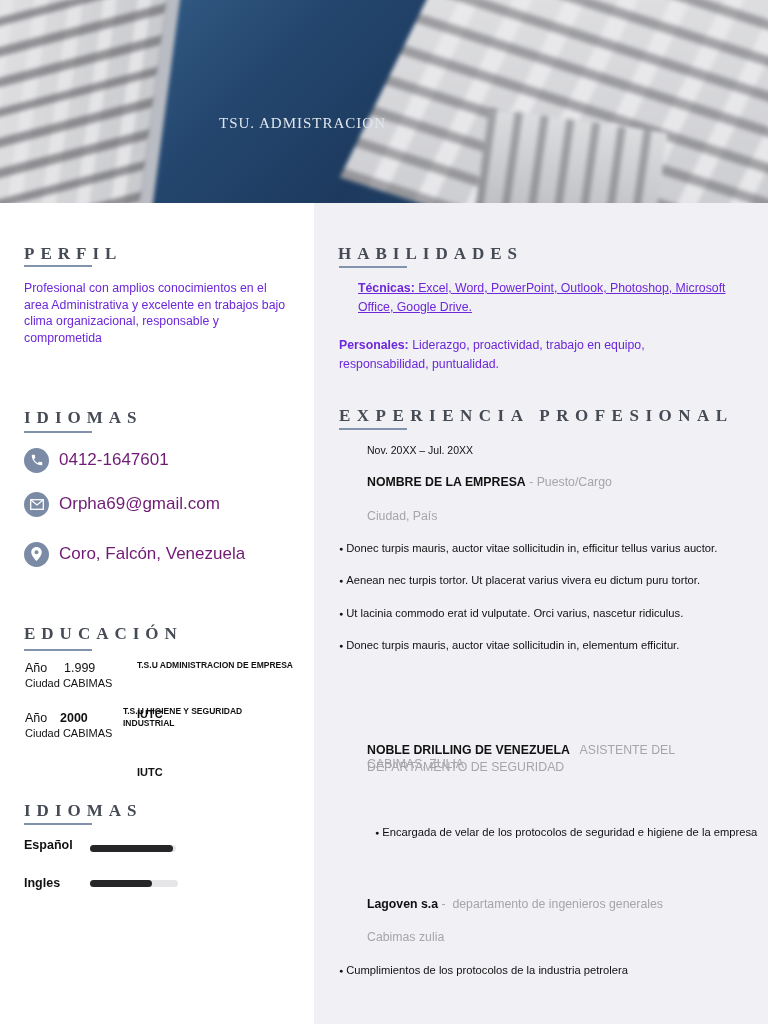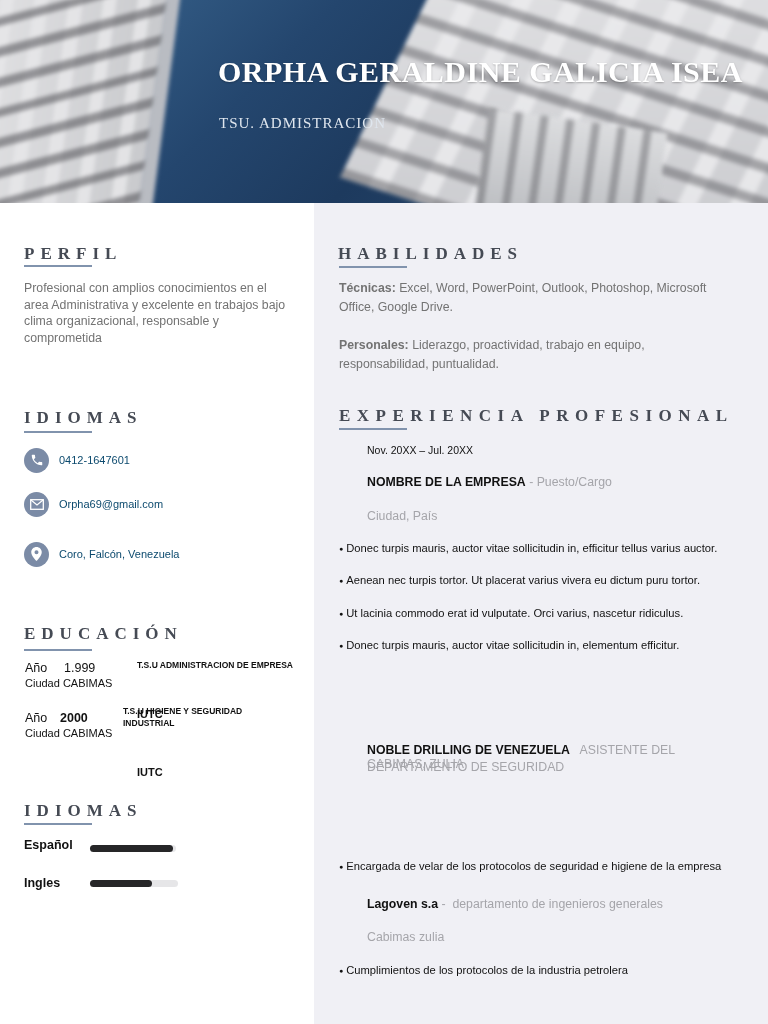--- a/index.html
+++ b/index.html
@@ -54,29 +54,29 @@
   
   .left-col { position: absolute; left: 0; top: 203px; width: 314px; height: 821px; background: #ffffff; }
   .right-col { position: absolute; left: 314px; top: 203px; width: 454px; height: 821px; background: #f0f0f5; }
 
   .section-title {
     position: absolute; font-family: "Liberation Serif", "DejaVu Serif", serif; font-weight: bold;
     font-size: 17px; color: #454a54; letter-spacing: 6px; white-space: nowrap;
   }
   .section-rule { position: absolute; height: 2px; width: 68px; background: #8193ad; }
 
-  .body-text { position: absolute; font-size: 12.3px; line-height: 16.5px; color: #737373; }
+  .body-text { position: absolute; font-size: 12.3px; line-height: 16.5px; color: #6d28d9; }
 
   
   .contact-row { position: absolute; left: 24px; display: flex; align-items: center; height: 26px; }
   .contact-icon {
     width: 25px; height: 25px; border-radius: 50%; background: #7b8ba6; display: flex;
     align-items: center; justify-content: center; margin-right: 10px; flex-shrink: 0;
   }
-  .contact-text { font-size: 11px; color: #0c4a6e; }
+  .contact-text { font-size: 17px; color: #701a75; }
 
   
   .edu-label { position: absolute; font-size: 12.5px; color: #111; }
   .edu-small { position: absolute; font-size: 8.5px; font-weight: bold; color: #111; line-height: 12px; }
   .edu-inst { position: absolute; font-size: 11px; font-weight: bold; color: #111; margin-top: 36px; }
 
   
   .lang-label { position: absolute; left: 24px; font-size: 12.5px; font-weight: bold; color: #111; }
   .lang-track { position: absolute; left: 90px; height: 7px; border-radius: 4px; background: #e6e6e8; }
   .lang-fill { height: 7px; border-radius: 4px; background: #262628; }
@@ -87,21 +87,20 @@
   .bullet { position: absolute; left: 339px; font-size: 11.2px; color: #111; white-space: nowrap; }
   .bullet::before { content: "\25CF"; font-size: 7px; margin-right: 3px; vertical-align: 1px; }
 </style>
 </head>
 <body>
 
 <div class="header">
   <div class="bldg bldg-left"></div>
   <div class="bldg bldg-right"></div>
   <div class="bldg bldg-right2"></div>
-  <div class="header-name">ORPHA GERALDINE GALICIA ISEA</div>
   <div class="header-title">TSU. ADMISTRACION</div>
 </div>
 
 <div class="left-col"></div>
 
 <div class="section-title" style="left:24px; top:244px;">PERFIL</div>
 <div class="section-rule" style="left:24px; top:265px;"></div>
 <div class="body-text" style="left:24px; top:280px; width:270px;">Profesional con amplios conocimientos en el area Administrativa y excelente en trabajos bajo clima organizacional, responsable y comprometida</div>
 
 <div class="section-title" style="left:24px; top:408px;">IDIOMAS</div>
@@ -164,39 +163,39 @@
 
 <span class="lang-label" style="top:876px;">Ingles</span>
 <div class="lang-track" style="top:880px; width:88px;">
   <div class="lang-fill" style="width:70%;"></div>
 </div>
 
 <div class="right-col"></div>
 
 <div class="section-title" style="left:338px; top:244px;">HABILIDADES</div>
 <div class="section-rule" style="left:339px; top:266px;"></div>
-<div class="body-text" style="left:339px; top:279px; width:400px; line-height:19px;"><b>Técnicas:</b><span> Excel, Word, PowerPoint, Outlook, Photoshop, Microsoft Office, Google Drive.</span></div>
+<div class="body-text" style="left:358px; top:279px; width:400px; line-height:19px;text-decoration:underline;"><b>Técnicas:</b><span> Excel, Word, PowerPoint, Outlook, Photoshop, Microsoft Office, Google Drive.</span></div>
 <div class="body-text" style="left:339px; top:336px; width:380px; line-height:19px;"><b>Personales:</b><span> Liderazgo, proactividad, trabajo en equipo, responsabilidad, puntualidad.</span></div>
 
 <div class="section-title" style="left:339px; top:406px; letter-spacing:6.5px;">EXPERIENCIA PROFESIONAL</div>
 <div class="section-rule" style="left:339px; top:428px;"></div>
 
 <div>
   <span class="rt" style="top:444px; font-size:10.5px;">Nov. 20XX – Jul. 20XX</span>
   <div class="rt" style="top:475px;"><b>NOMBRE DE LA EMPRESA</b><span class="muted"> - </span><span class="muted">Puesto/Cargo</span></div>
   <span class="rt muted" style="top:509px;">Ciudad, País</span>
   <span class="bullet" style="top:542px;">Donec turpis mauris, auctor vitae sollicitudin in, efficitur tellus varius auctor.</span>
   <span class="bullet" style="top:574px;">Aenean nec turpis tortor. Ut placerat varius vivera eu dictum puru tortor.</span>
   <span class="bullet" style="top:607px;">Ut lacinia commodo erat id vulputate. Orci varius, nascetur ridiculus.</span>
   <span class="bullet" style="top:639px;">Donec turpis mauris, auctor vitae sollicitudin in, elementum efficitur.</span>
 </div>
 
 <div>
   <div class="rt" style="top:742px; width:415px; line-height:17px; white-space:pre-wrap;"><b>NOBLE DRILLING DE VENEZUELA</b><span class="muted">   </span><span class="muted">ASISTENTE DEL DEPARTAMENTO DE SEGURIDAD</span></div>
   <span class="rt muted" style="top:757px;">CABIMAS, ZULIA</span>
-  <span class="bullet" style="top:860px;">Encargada de velar de los protocolos de seguridad e higiene de la empresa</span>
+  <span class="bullet" style="top:826px;margin-left:36px;">Encargada de velar de los protocolos de seguridad e higiene de la empresa</span>
 </div>
 
 <div>
   <div class="rt" style="top:897px; white-space:pre;"><b>Lagoven s.a</b><span class="muted"> -  </span><span class="muted">departamento de ingenieros generales</span></div>
   <span class="rt muted" style="top:930px;">Cabimas zulia</span>
   <span class="bullet" style="top:964px;">Cumplimientos de los protocolos de la industria petrolera</span>
 </div>
 
 </body></html>

